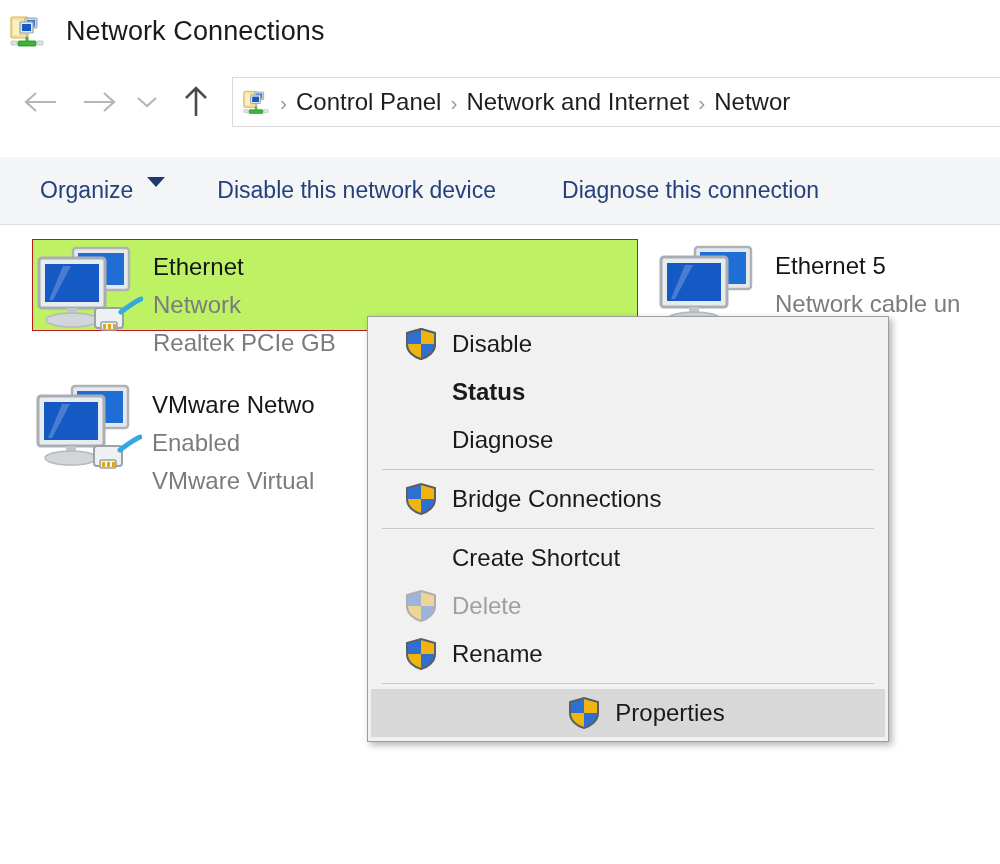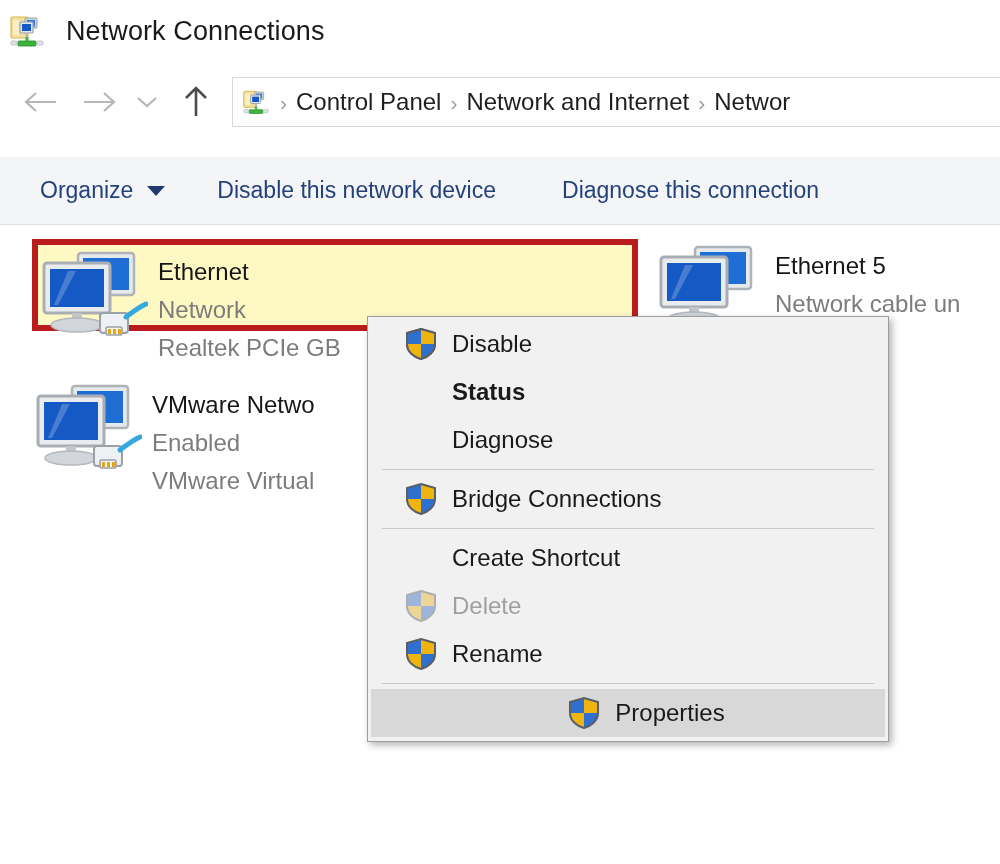--- a/index.html
+++ b/index.html
@@ -107,21 +107,20 @@
     display: flex;
     align-items: center;
     box-sizing: border-box;
     overflow: hidden;
   }
   .tb-item {
     font-size: 23px;
     color: #24417c;
     white-space: nowrap;
     display: flex;
-    align-items: center;
     flex: none;
   }
   .tb-organize { margin-left: 40px; }
   .tb-caret {
     margin-left: 14px;
     width: 0; height: 0;
     border-left: 9px solid transparent;
     border-right: 9px solid transparent;
     border-top: 10px solid #1f3a70;
   }
@@ -137,22 +136,22 @@
     background: #ffffff;
     overflow: hidden;
   }
   .conn-item {
     position: absolute;
     display: flex;
     align-items: flex-start;
     box-sizing: border-box;
   }
   .conn-item.selected {
-    background: #fef9c3;
-    border: 6px solid #b91c1c;
+    background: #bef264;
+    border: 1px solid #b91c1c;
   }
   .conn-icon {
     width: 110px; height: 92px;
     position: relative;
     flex: none;
     margin-top: 4px;
   }
   .conn-labels {
     margin-left: 10px;
     margin-top: 8px;

